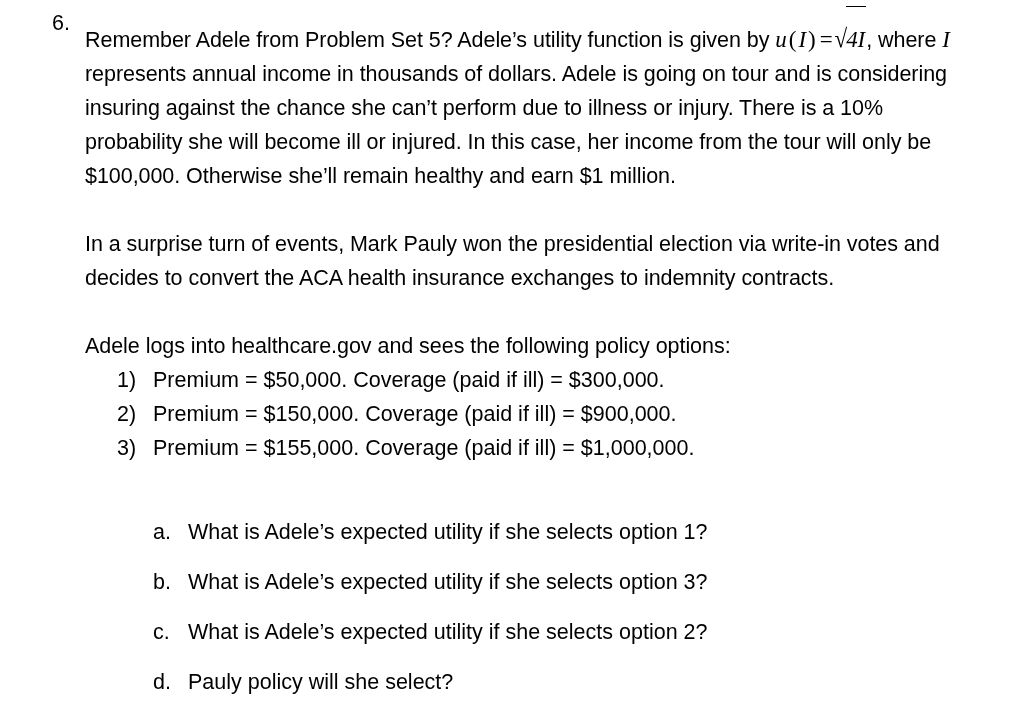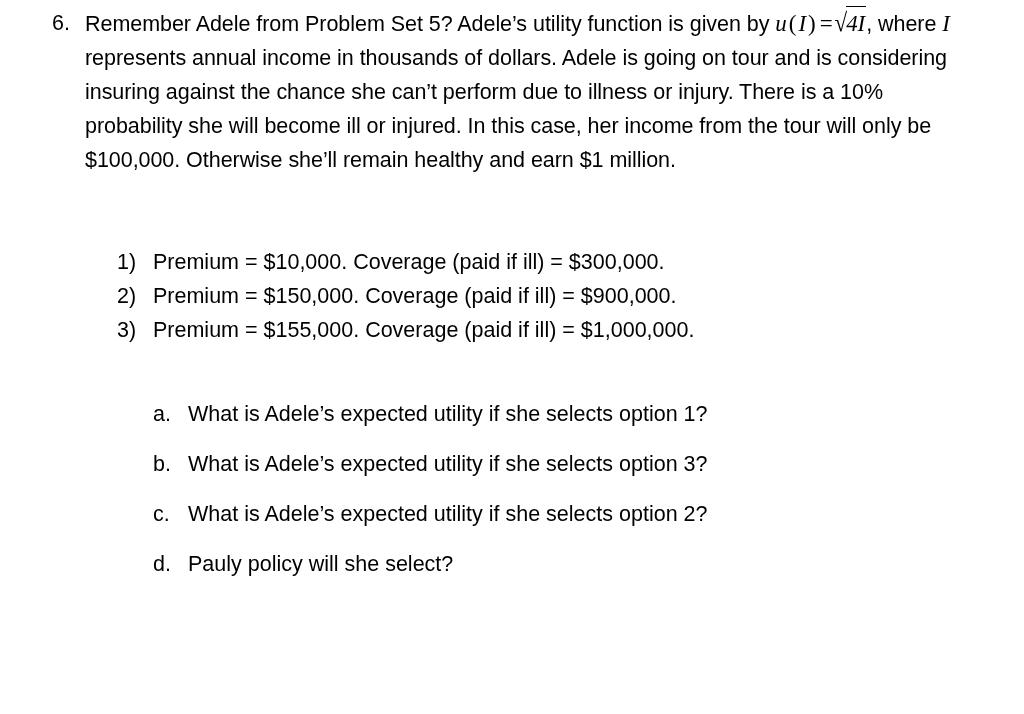--- a/index.html
+++ b/index.html
@@ -72,21 +72,21 @@
   }
   .radical .surd {
     font-style: normal;
     font-size: 23px;
     display: inline-block;
     transform: scaleY(1.12) translateY(-0.5px);
   }
   .radical .radicand {
     display: inline-block;
     border-top: 1.4px solid #000;
-    padding: 0 1px 0 0;
+    padding: 16px 1px 0 0;
     margin-left: -1px;
     position: relative;
     top: -0.5px;
     text-align: right;
   }
   .var {
     font-family: "Liberation Serif", serif;
     font-style: italic;
     font-size: 23px;
   }
@@ -149,28 +149,30 @@
 
     <div class="problem-body">
 
       <div class="para">
         <span>Remember Adele from Problem Set 5? Adele’s utility function is given by</span>
         <span class="math"><span>u</span><span class="op">(</span><span>I</span><span class="op">)</span><span class="op">=</span><span class="radical"><span class="surd">√</span><span class="radicand">4I</span></span></span><span>, where </span><span class="var">I</span><span> represents annual income in thousands of dollars. Adele is going on tour and is considering insuring against the chance she can’t perform due to illness or injury. There is a 10% probability she will become ill or injured. In this case, her income from the tour will only be $100,000. Otherwise she’ll remain healthy and earn $1 million.</span>
       </div>
 
       <div class="blank-line"></div>
 
+      <div class="para">In a surprise turn of events, Mark Pauly won the presidential election via write-in votes and decides to convert the ACA health insurance exchanges to indemnity contracts.</div>
 
       <div class="blank-line"></div>
 
+      <div class="para">Adele logs into healthcare.gov and sees the following policy options:</div>
 
       <ul class="options">
         <li class="option-row">
           <span class="option-marker">1)</span>
-          <span class="option-text">Premium = $10,000. Coverage (paid if ill) = $300,000.</span>
+          <span class="option-text">Premium = $50,000. Coverage (paid if ill) = $300,000.</span>
         </li>
         <li class="option-row">
           <span class="option-marker">2)</span>
           <span class="option-text">Premium = $150,000. Coverage (paid if ill) = $900,000.</span>
         </li>
         <li class="option-row">
           <span class="option-marker">3)</span>
           <span class="option-text">Premium = $155,000. Coverage (paid if ill) = $1,000,000.</span>
         </li>
       </ul>

